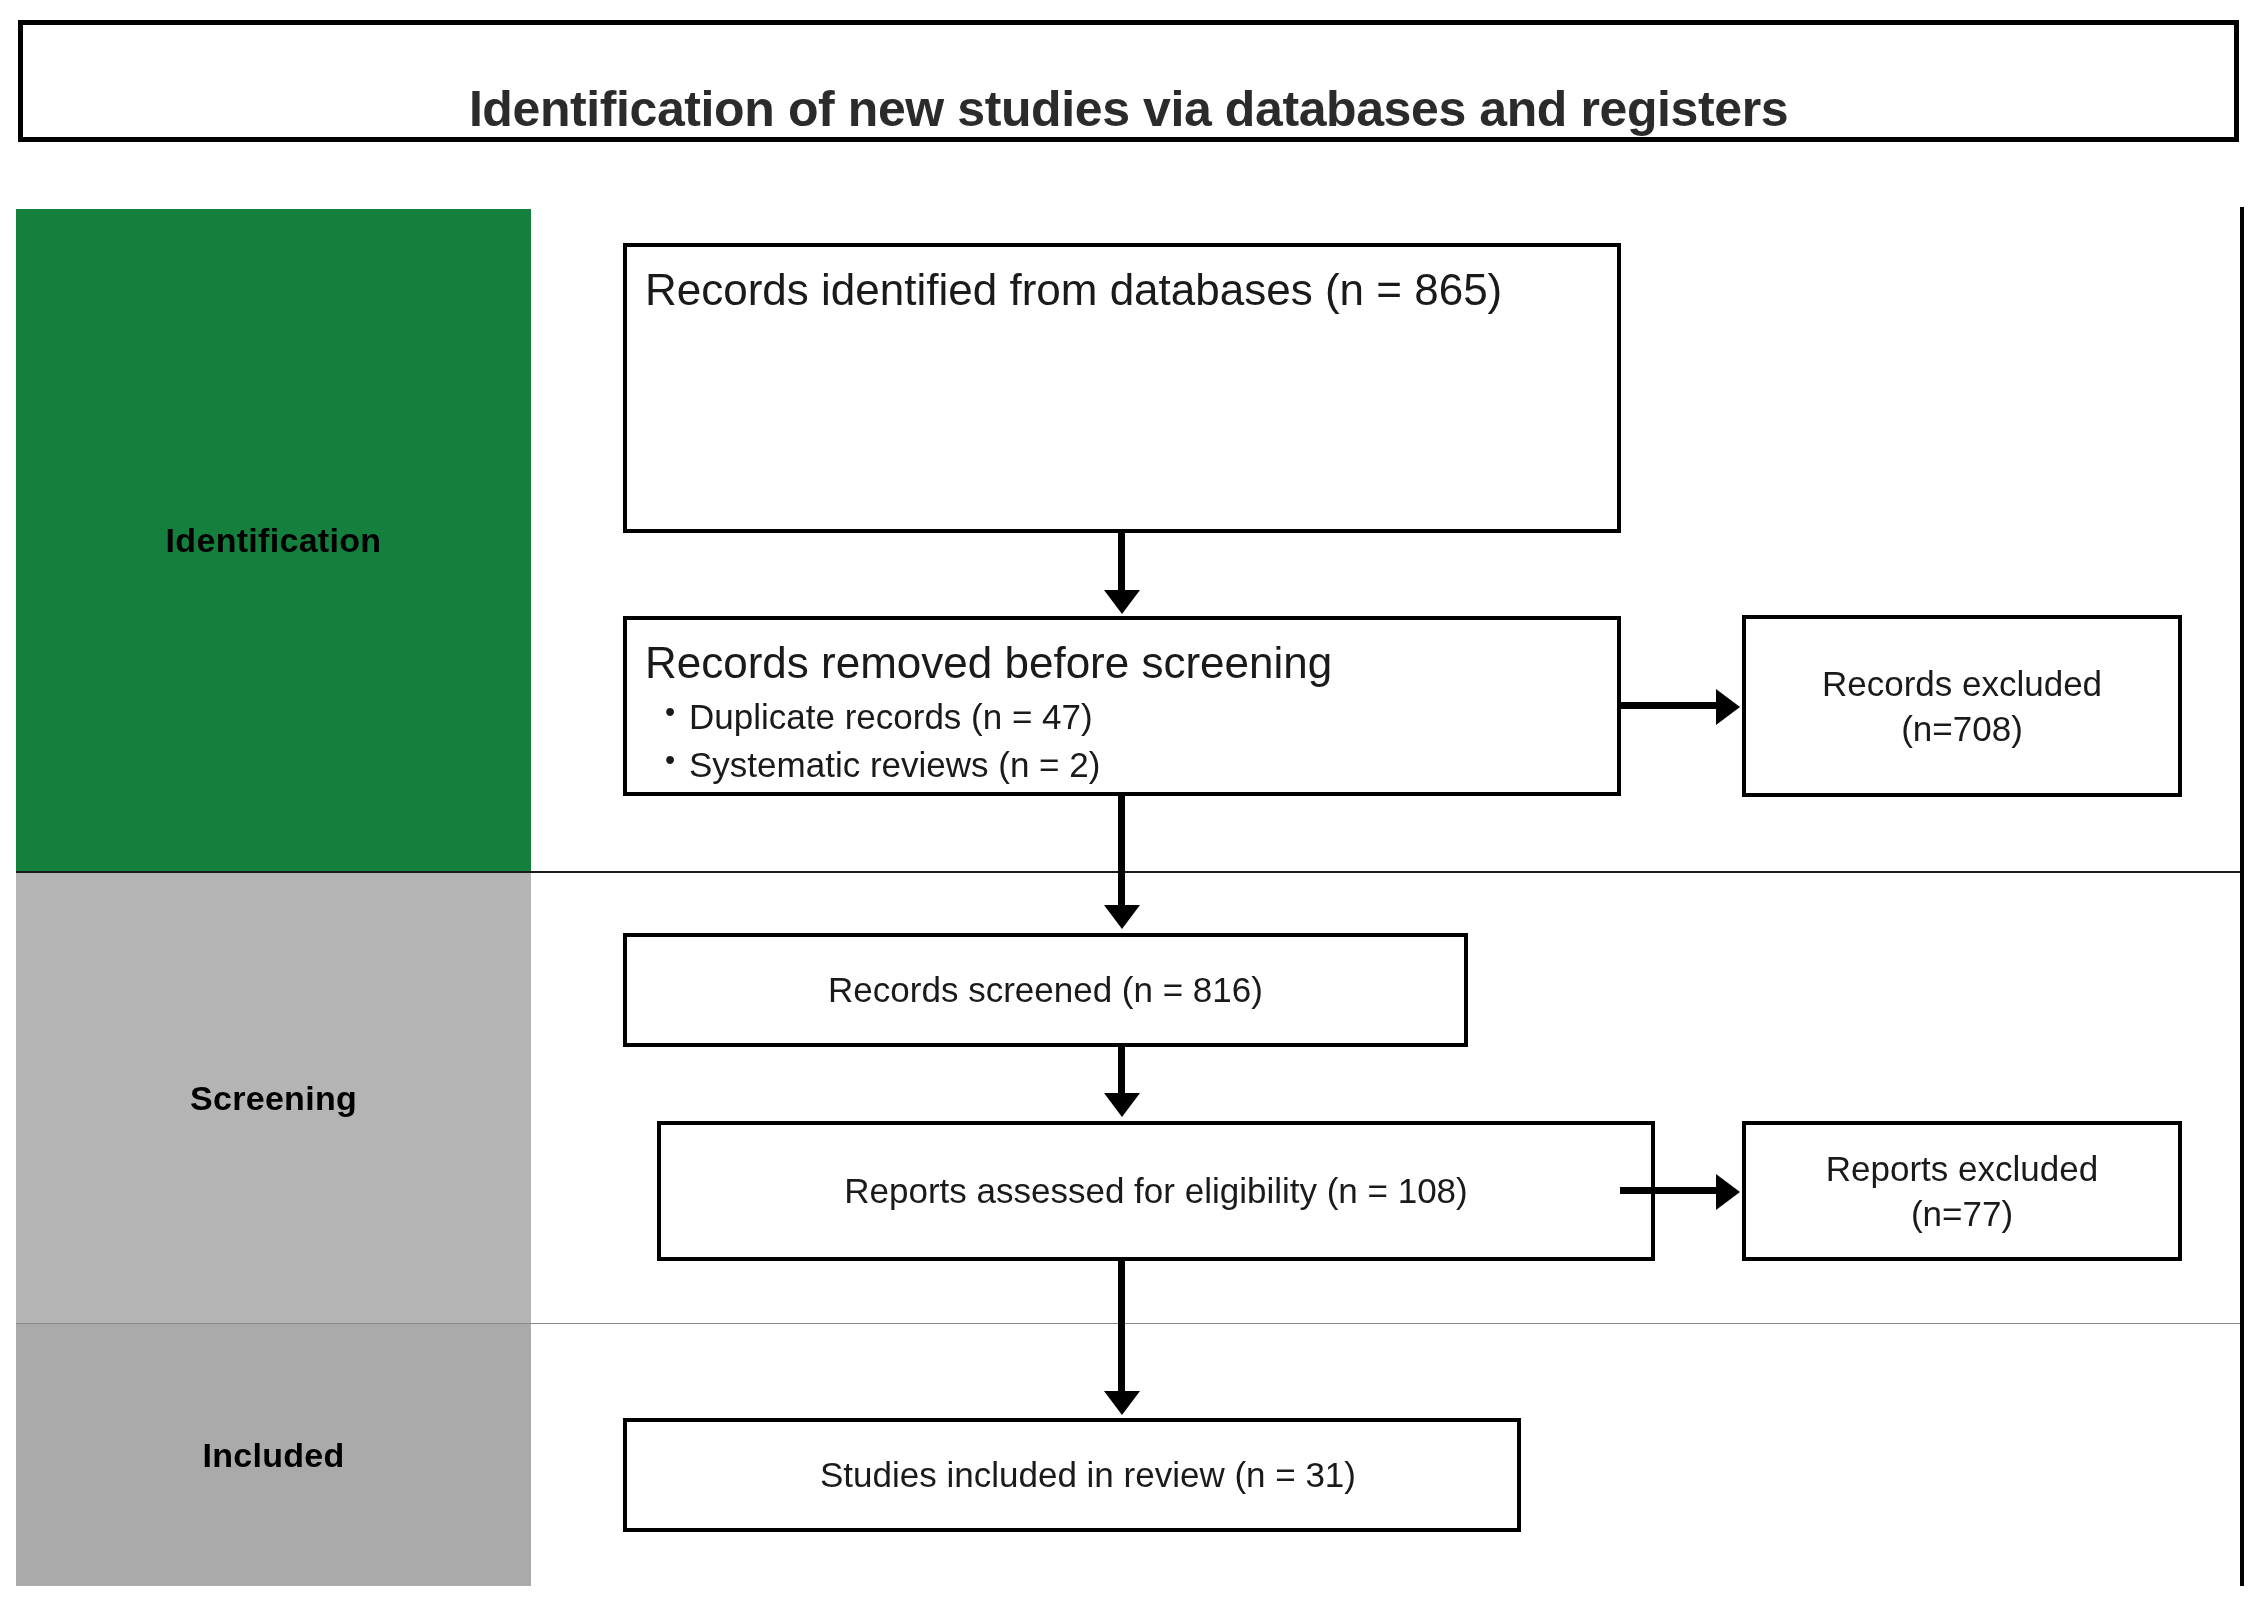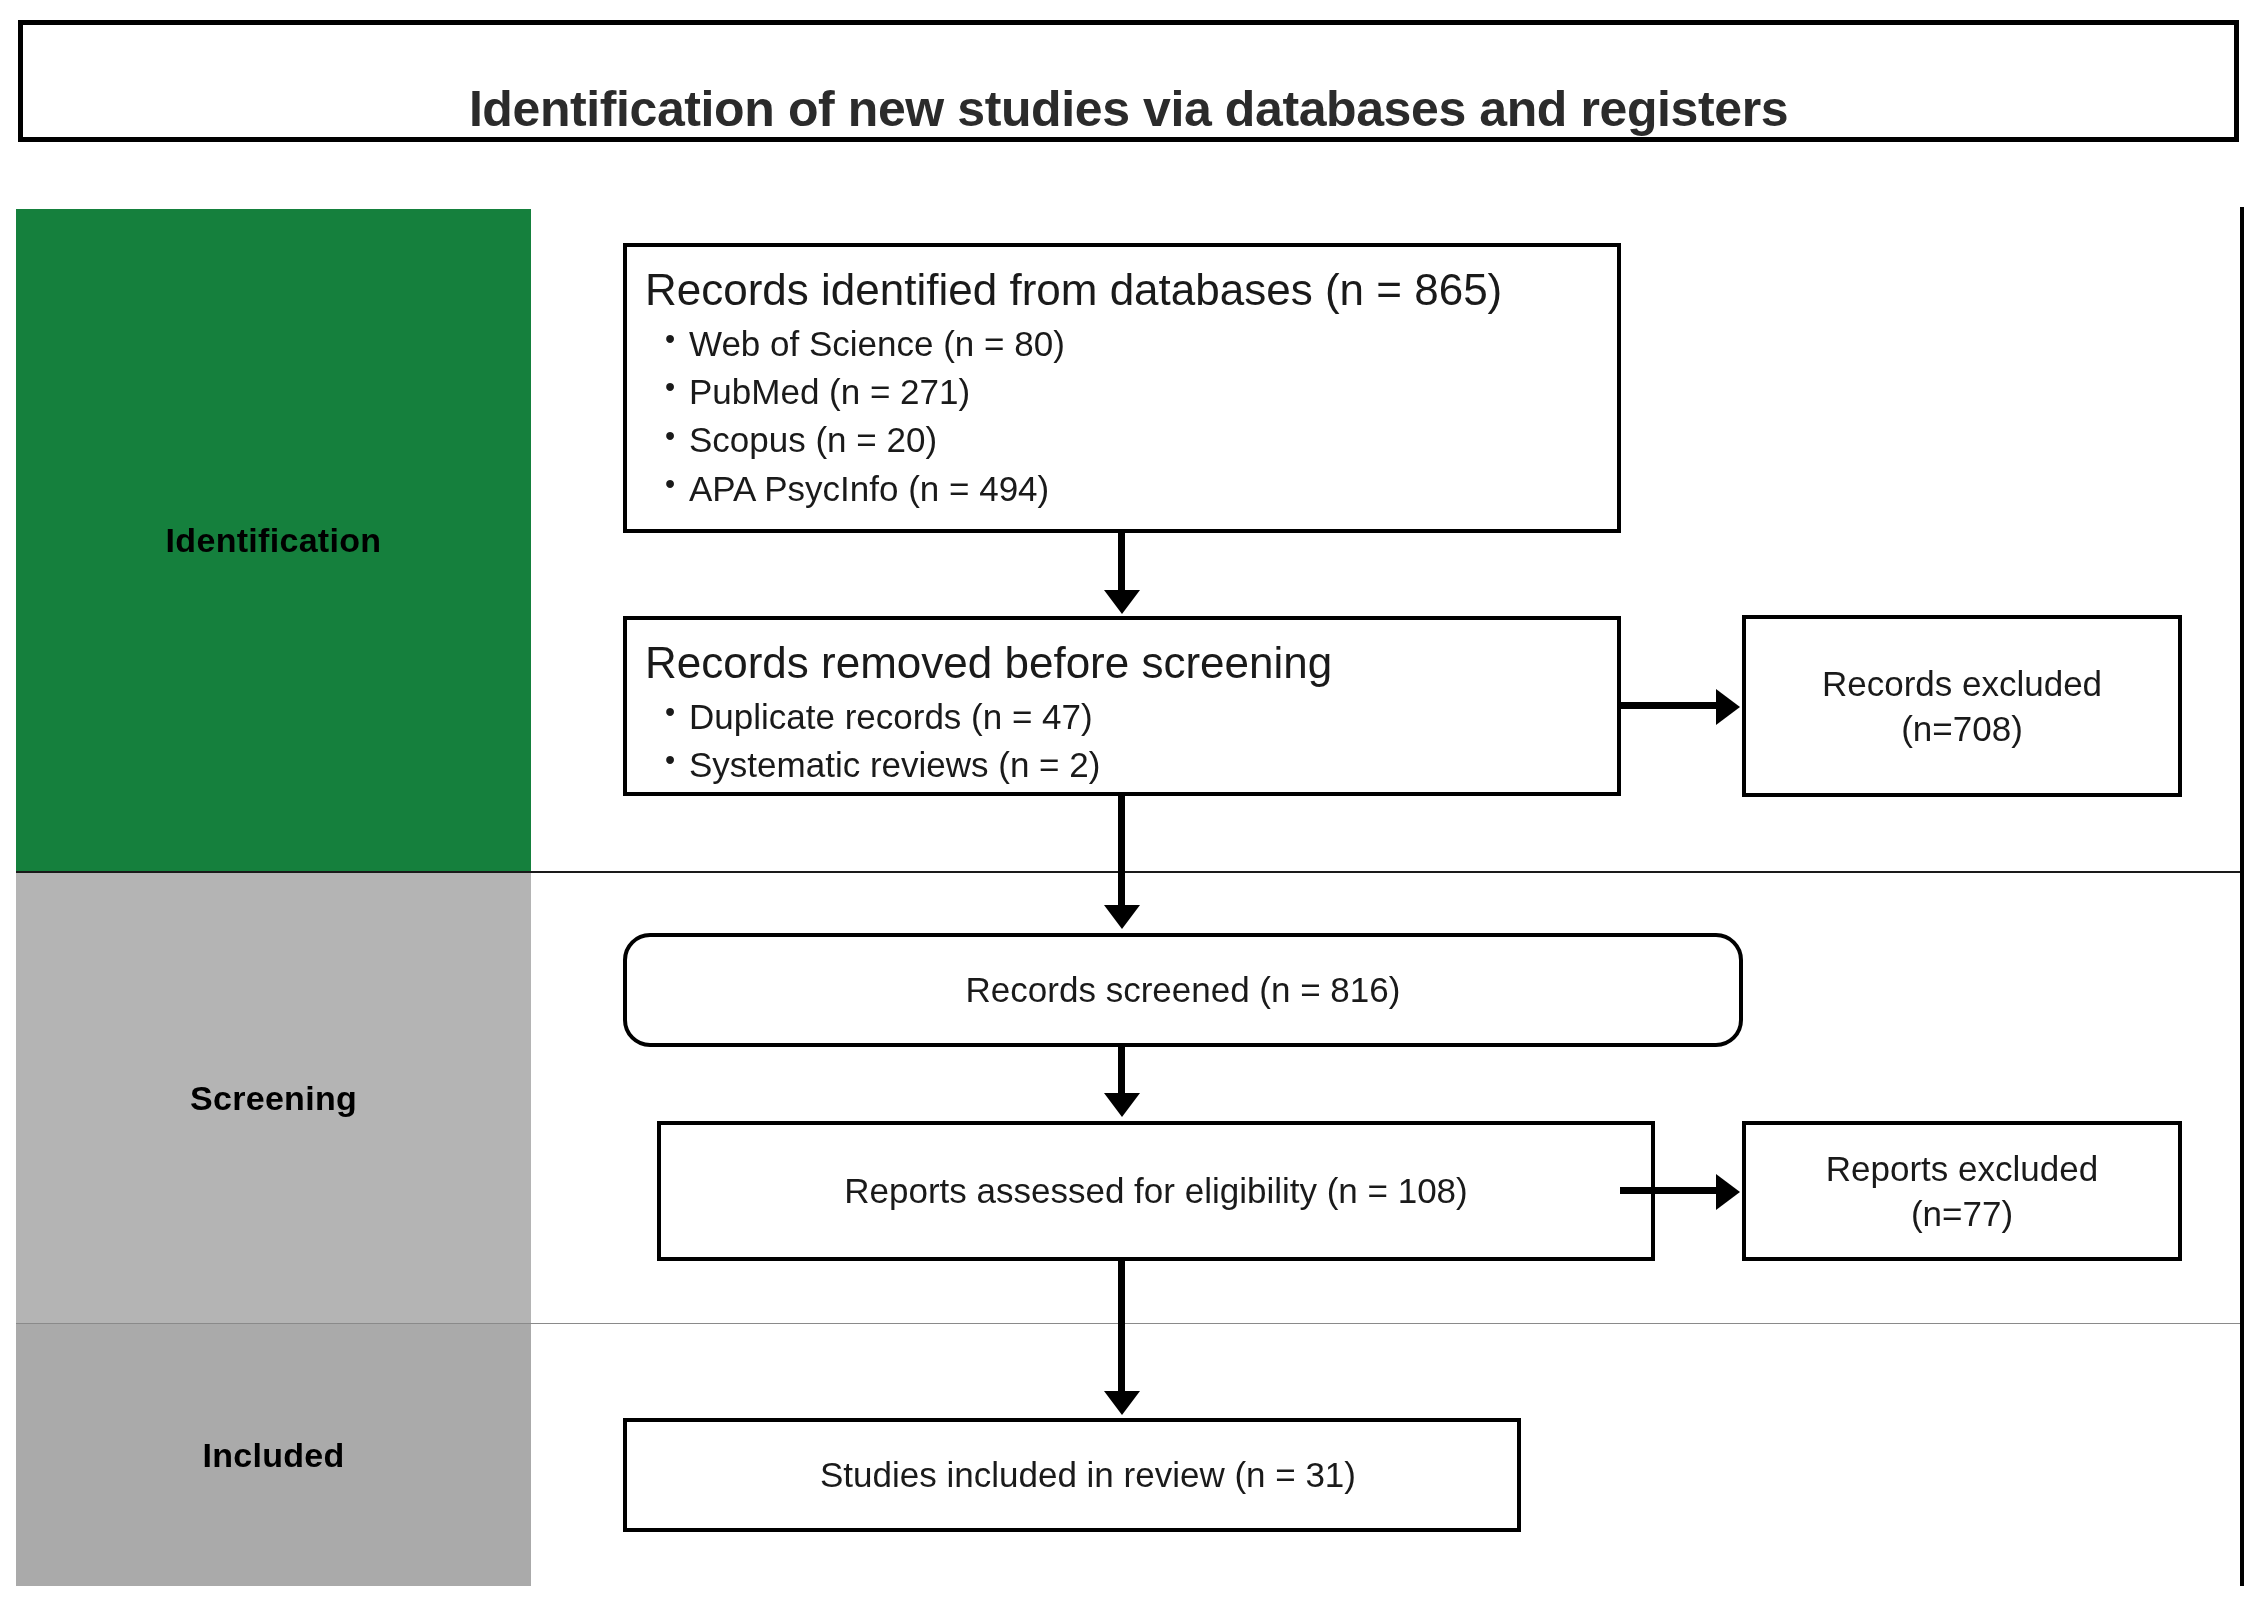--- a/index.html
+++ b/index.html
@@ -137,21 +137,21 @@
   }
   .fbox-center .ctext {
     font-size: 35px;
     line-height: 1.3;
   }
 
   
   .box-identified      { left: 623px;  top: 243px;  width: 998px; height: 290px; }
   .box-removed         { left: 623px;  top: 616px;  width: 998px; height: 180px; }
   .box-records-excl    { left: 1742px; top: 615px;  width: 440px;  height: 182px; }
-  .box-screened        { left: 623px;  top: 933px; width: 1120px; height: 114px; border-radius: 27px; }
+  .box-screened        { left: 623px;  top: 933px; width: 845px; height: 114px; }
   .box-eligibility     { left: 657px;  top: 1121px; width: 998px; height: 140px; }
   .box-reports-excl    { left: 1742px; top: 1121px; width: 440px;  height: 140px; }
   .box-included        { left: 623px;  top: 1418px; width: 898px; height: 114px; padding-left: 32px; }
 
   
   .v-line {
     position: absolute;
     width: 0;
     border-left: 7.3px solid #000000;
   }
@@ -215,26 +215,20 @@
     <span class="band-label">Included</span>
   </div>
 
   <div class="divider divider-1"></div>
   <div class="divider divider-2"></div>
 
   <div class="right-rail"></div>
 
   <div class="fbox fbox-pad box-identified">
     <div class="headline">Records identified from databases (n = 865)</div>
-    <ul>
-      <li>Web of Science (n = 80)</li>
-      <li>PubMed (n = 271)</li>
-      <li>Scopus (n = 20)</li>
-      <li>APA PsycInfo (n = 494)</li>
-    </ul>
   </div>
 
   <div class="v-line arr1-line"></div>
   <div class="v-arrowhead arr1-head"></div>
 
   <div class="fbox fbox-pad box-removed">
     <div class="headline">Records removed before screening</div>
     <ul>
       <li>Duplicate records (n = 47)</li>
       <li>Systematic reviews (n = 2)</li>

